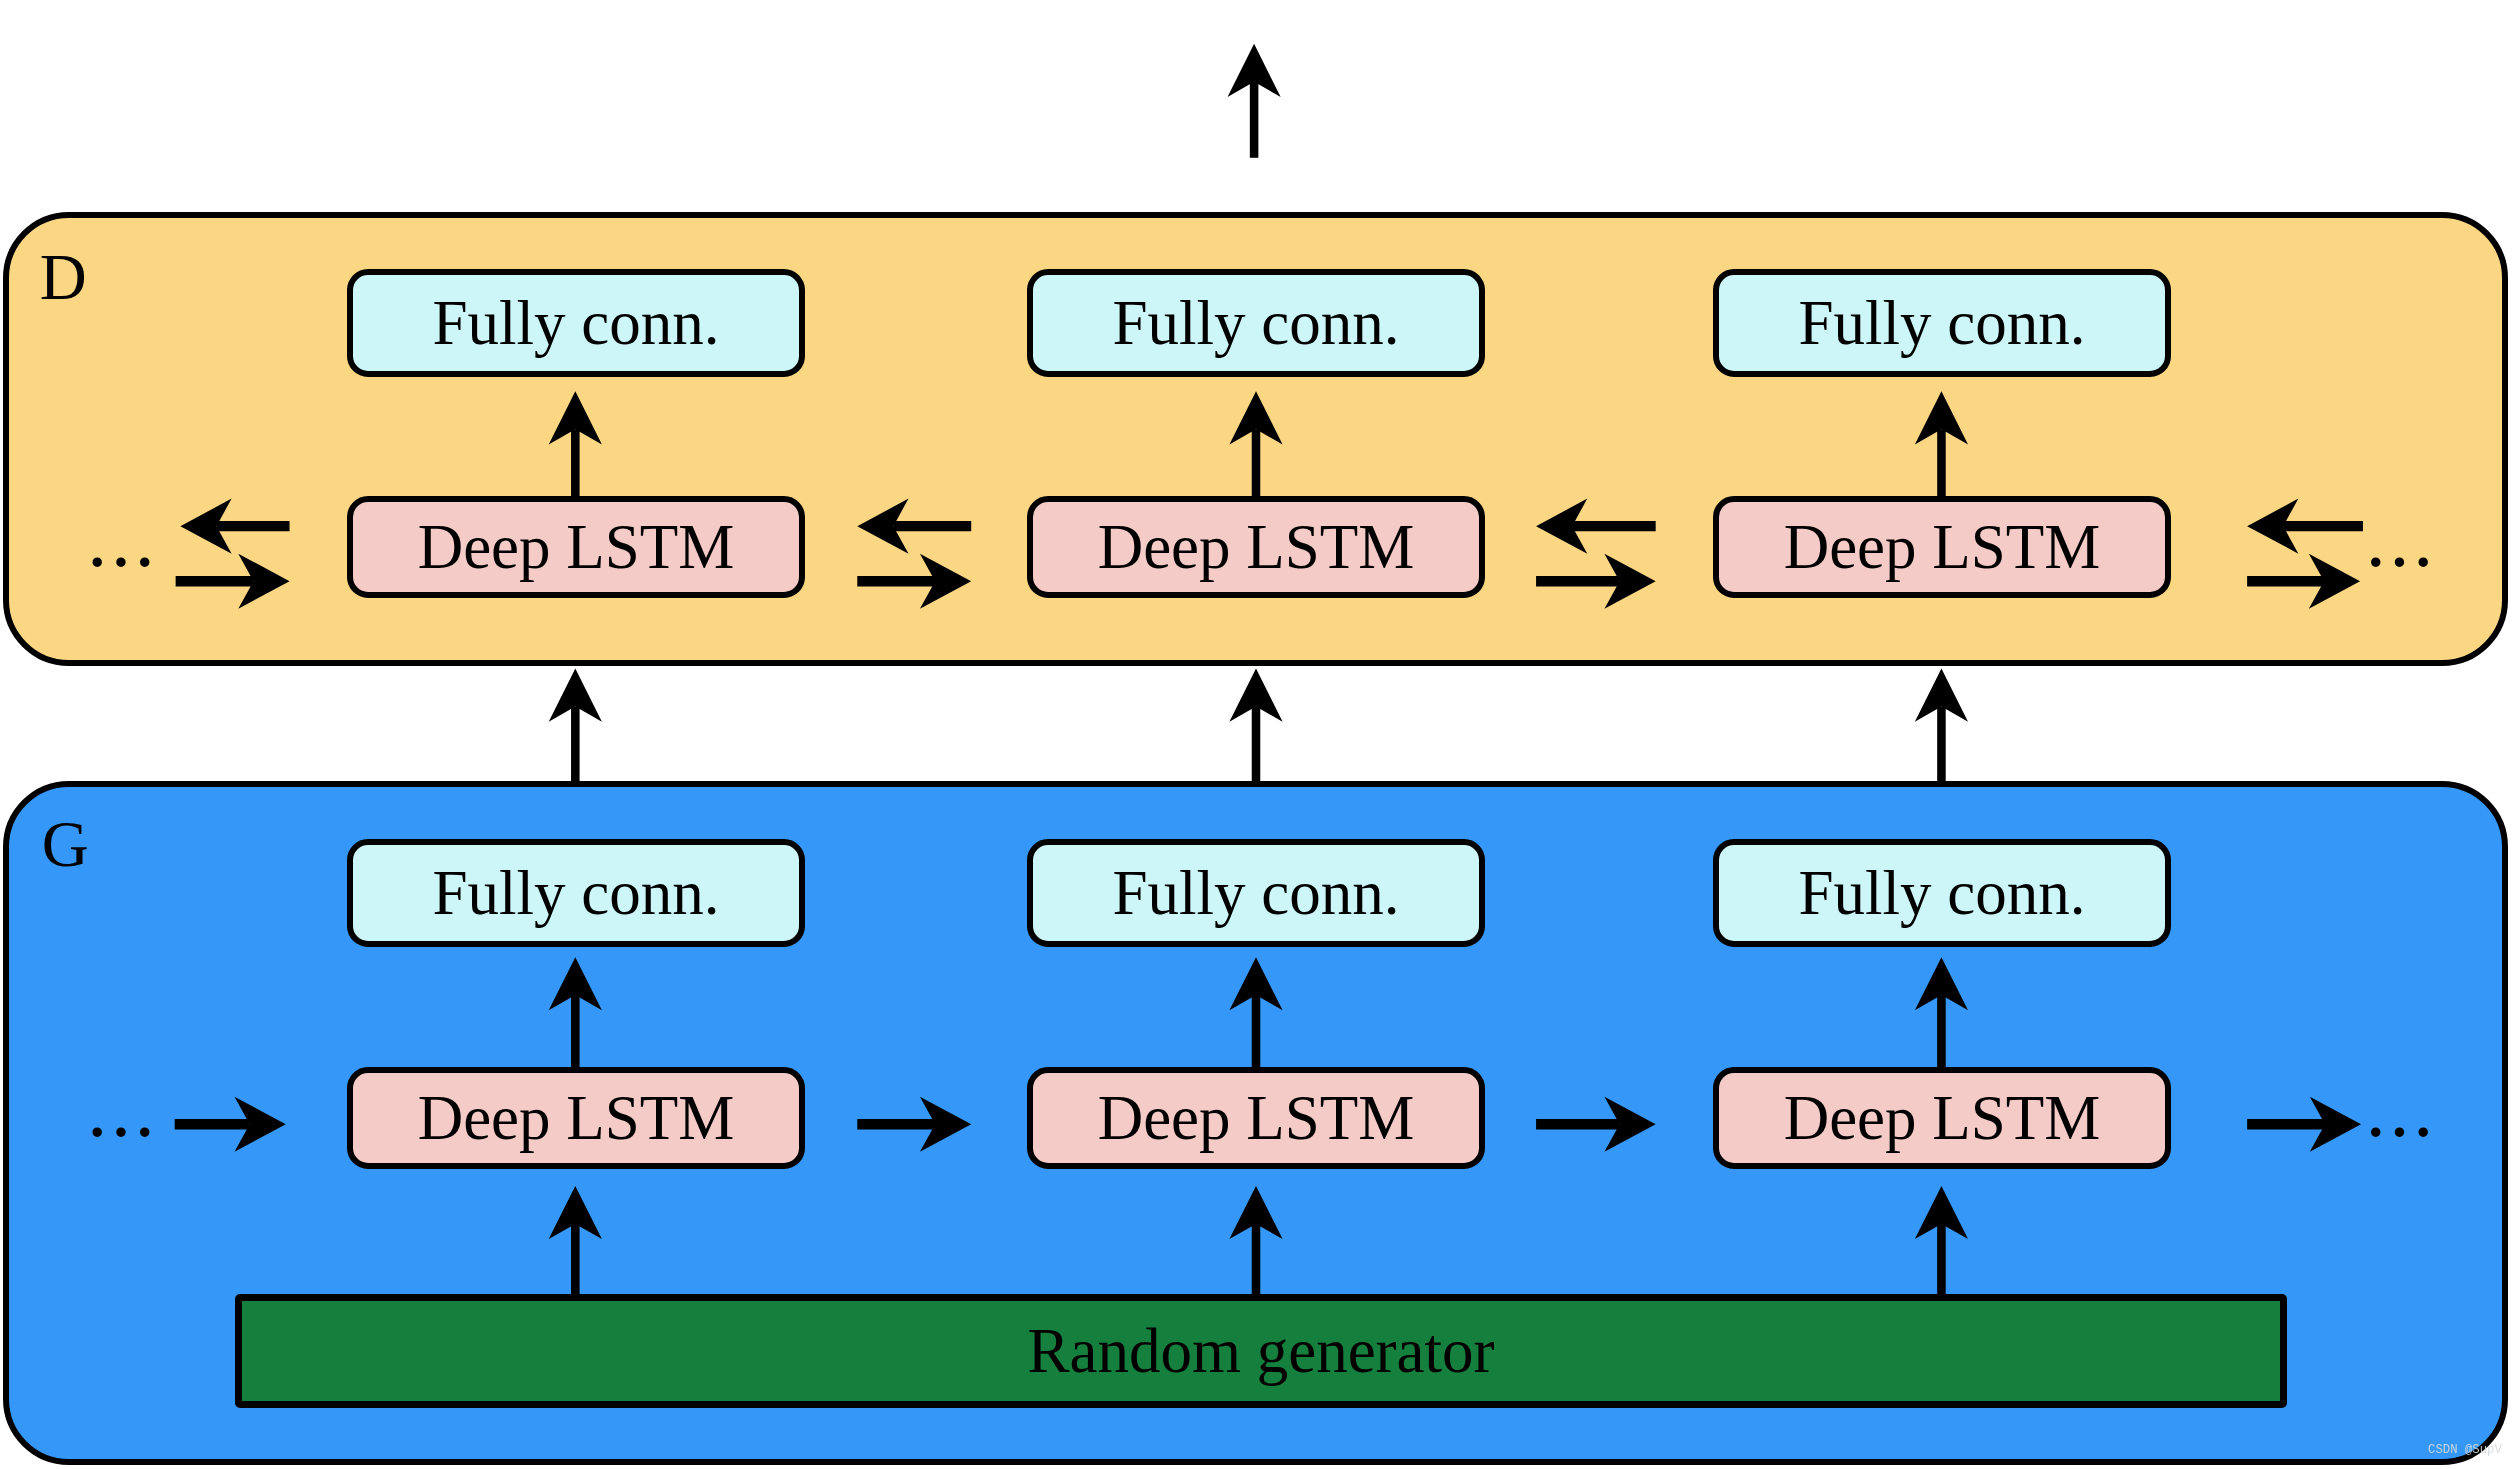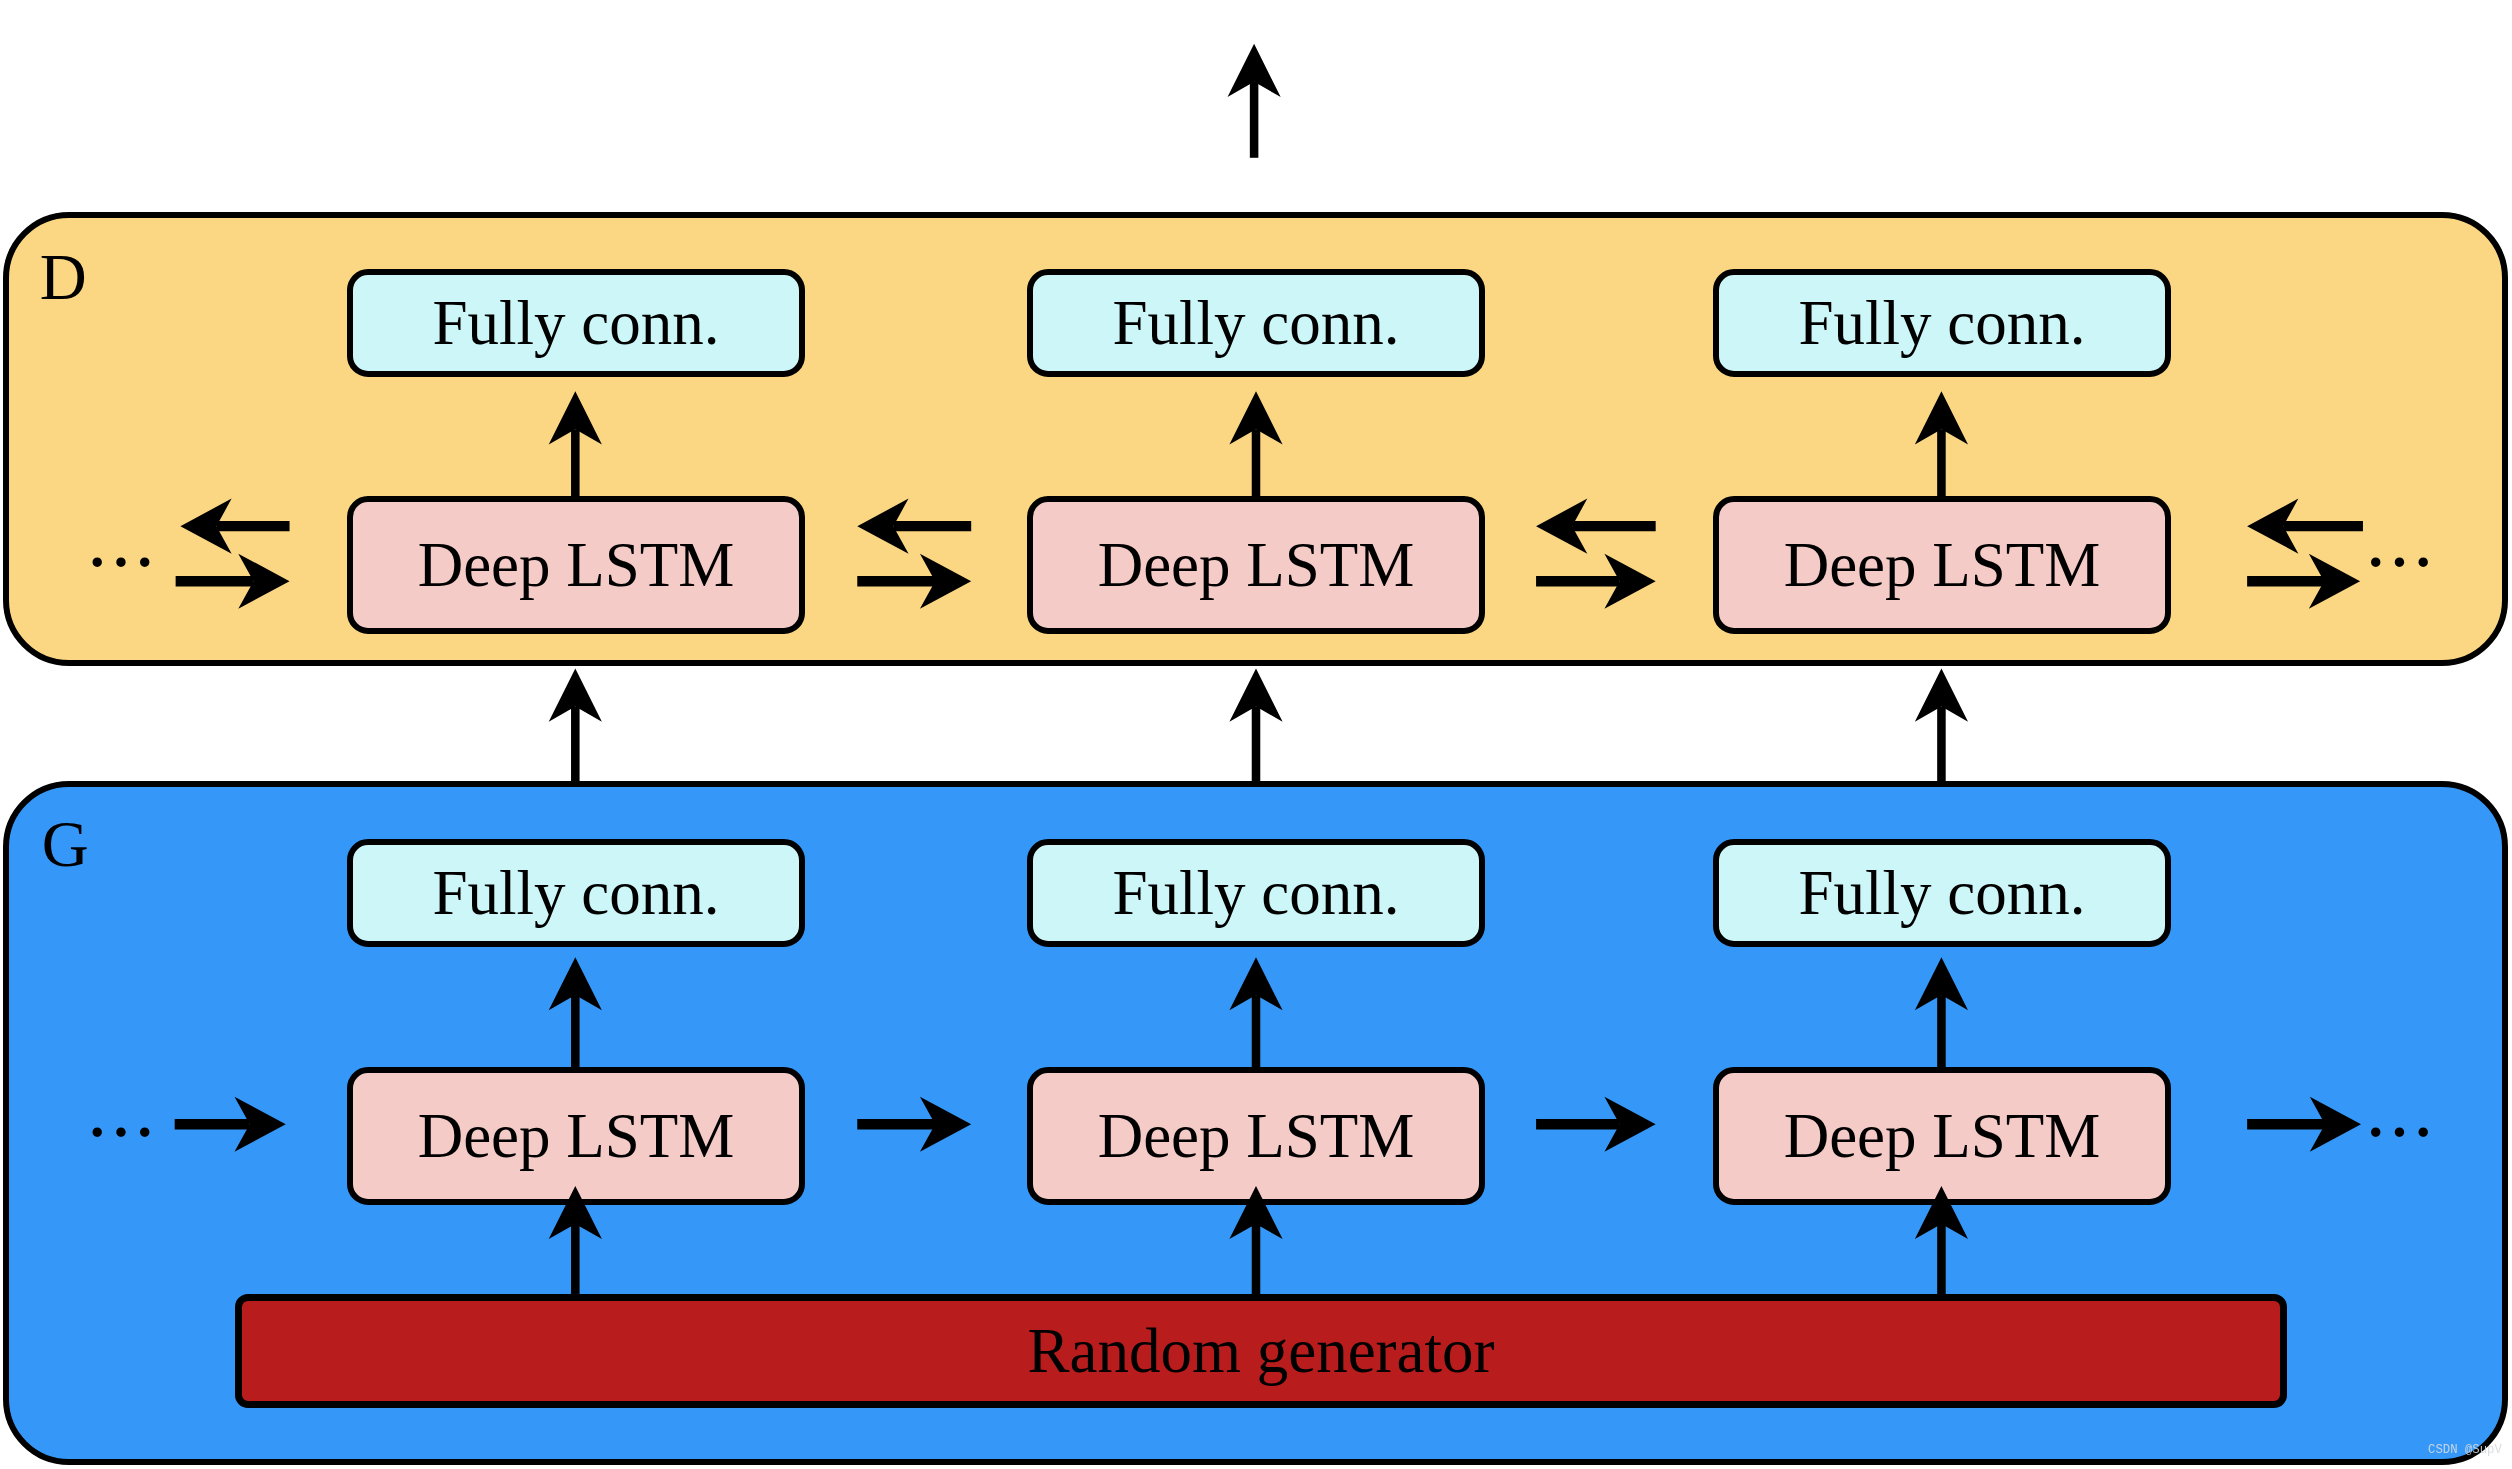--- a/index.html
+++ b/index.html
@@ -41,36 +41,36 @@
     border:6.6px solid #000;
     border-radius:21px;
     display:flex;
     align-items:center;
     justify-content:center;
     font-size:63px;
     color:#000;
     white-space:nowrap;
   }
   .fc{ background:#CDF6F8; width:458px; height:108px; }
-  .lstm{ background:#F5CBC8; width:458px; height:138px; }
+  .lstm{ background:#F5CBC8; width:458px; height:102px; }
   .col1{ left:347px; }
   .col2{ left:1027px; }
   .col3{ left:1713px; }
   .fc-d{ top:269px; }
   .lstm-d{ top:496px; }
   .fc-g{ top:839px; }
   .lstm-g{ top:1067px; }
   #random-generator{
     position:absolute;
     box-sizing:border-box;
     left:235px; top:1294px;
     width:2052px; height:114px;
-    background:#b91c1c;
+    background:#15803d;
     border:7.6px solid #000;
-    border-radius:13px;
+    border-radius:5px;
     display:flex;
     align-items:center;
     justify-content:center;
     font-size:63px;
     color:#000;
   }
   #arrow-layer{
     position:absolute;
     left:0; top:0;
     width:2512px;

